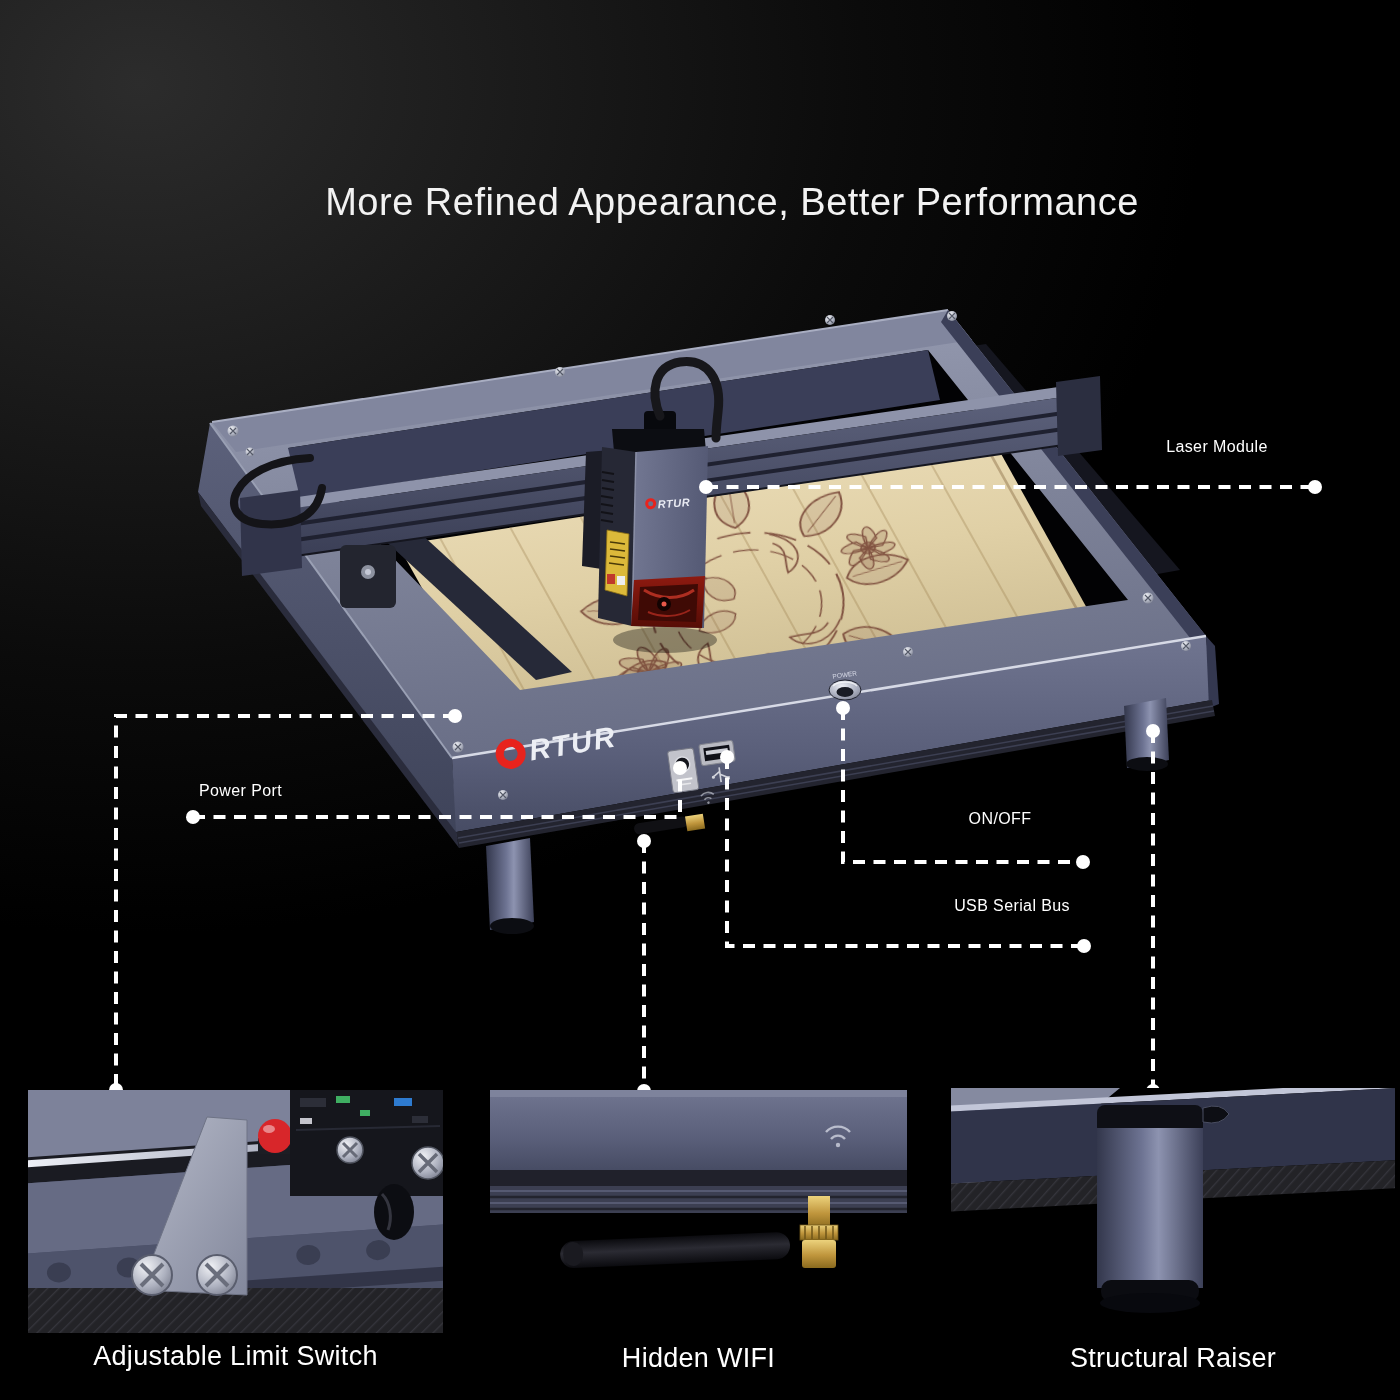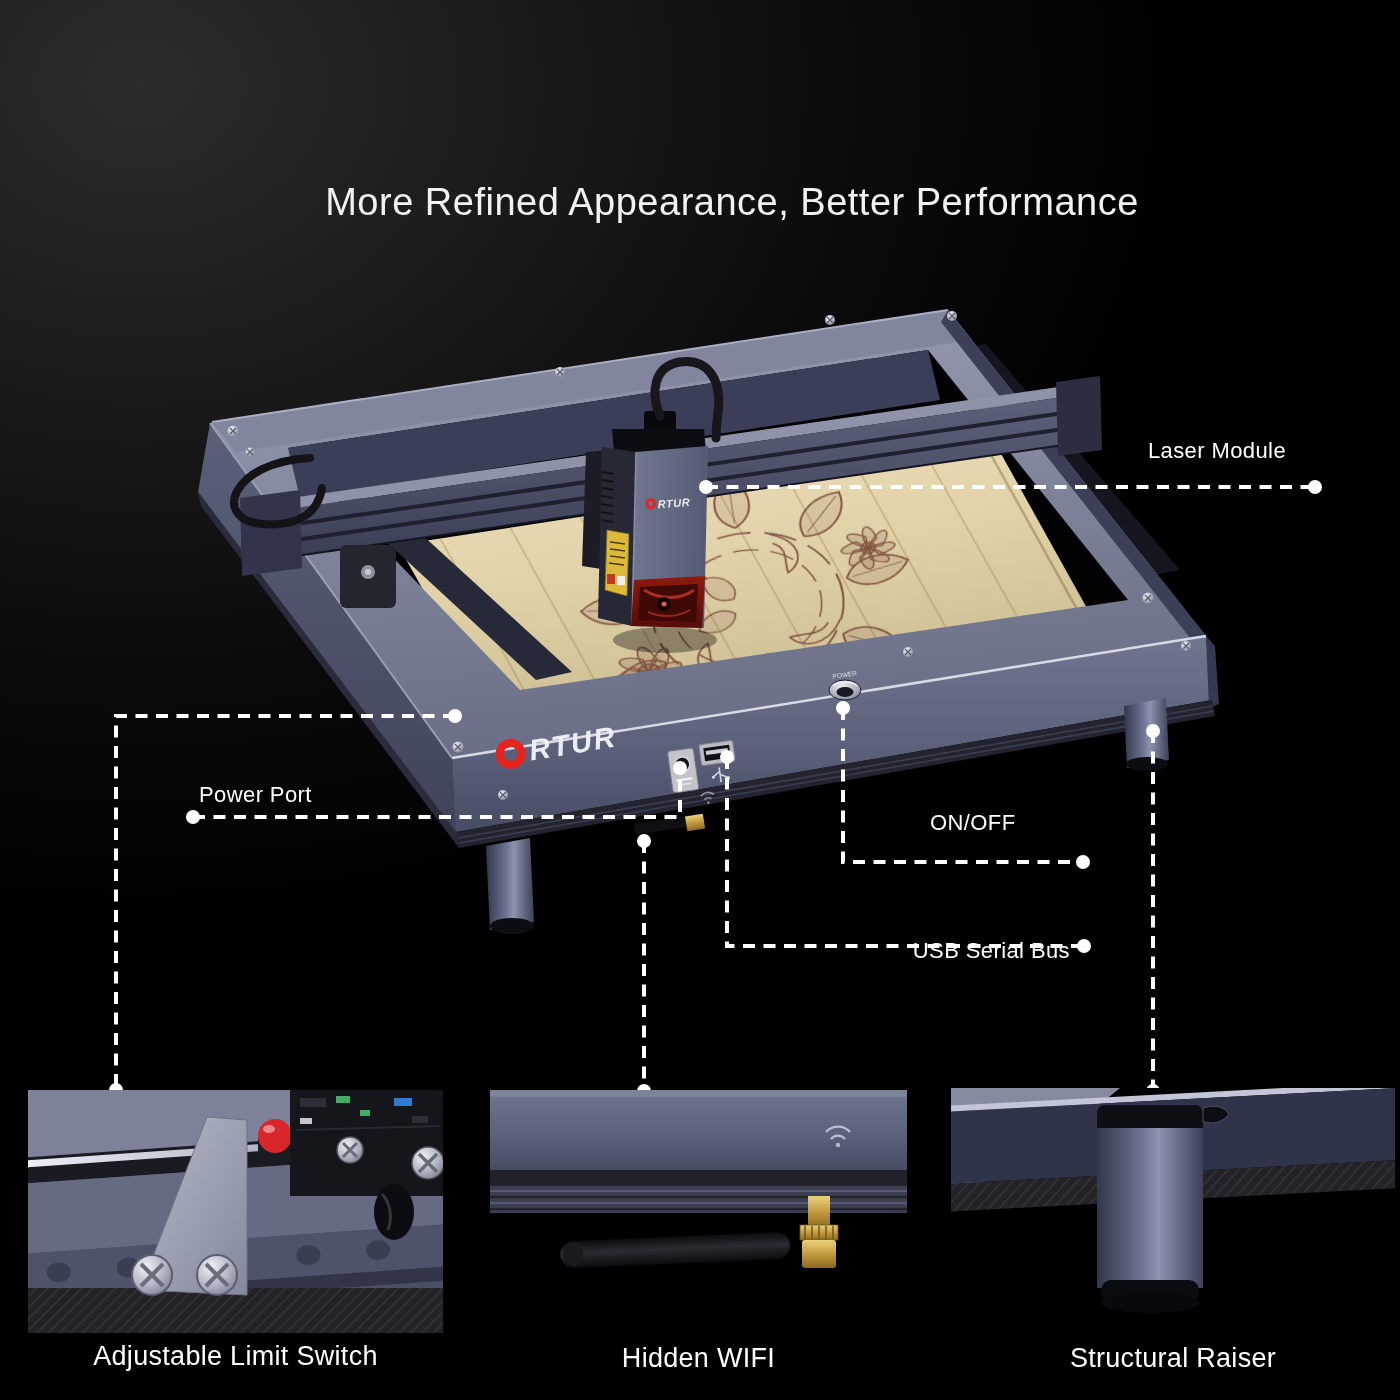--- a/index.html
+++ b/index.html
@@ -4,25 +4,25 @@
 <style>
   html,body{margin:0;padding:0;background:#000;}
   #stage{position:relative;width:1400px;height:1400px;overflow:hidden;
          background:radial-gradient(1250px 1000px at 10% 6%, #2c2c2c 0%, #1c1c1c 28%, #0b0b0b 58%, #000 85%);
          font-family:"Liberation Sans", sans-serif;}
   #scene{position:absolute;left:0;top:0;}
   .title{position:absolute;top:70px;left:0;width:1400px;text-align:center;
          font-size:64px;font-weight:700;color:#fff;letter-spacing:1px;}
   .subtitle{position:absolute;top:181px;left:0;width:1400px;text-align:center;
          font-size:38px;font-weight:400;color:#f2f2f2;letter-spacing:.5px;margin-left:32px;}
-  .callout-label{position:absolute;color:#fff;font-size:22px;letter-spacing:.4px;}
+  .callout-label{position:absolute;color:#fff;font-size:16px;letter-spacing:.4px;}
   #lbl-laser{left:1122px;top:438px;width:190px;text-align:center;}
   #lbl-power{left:199px;top:782px;}
-  #lbl-onoff{left:930px;top:810px;width:140px;text-align:left;}
-  #lbl-usb{left:868px;top:897px;width:202px;text-align:right;margin-top:41px;}
+  #lbl-onoff{left:930px;top:810px;width:140px;text-align:center;}
+  #lbl-usb{left:868px;top:897px;width:202px;text-align:right;}
   .inset-label{position:absolute;color:#fff;font-size:27px;font-weight:500;text-align:center;letter-spacing:.3px;}
   #lbl-inset-0{left:28px;top:1341px;width:415px;}
   #lbl-inset-1{left:490px;top:1343px;width:417px;}
   #lbl-inset-2{left:951px;top:1343px;width:444px;}
 </style>
 </head>
 <body>
 
 <div id="stage">
 

